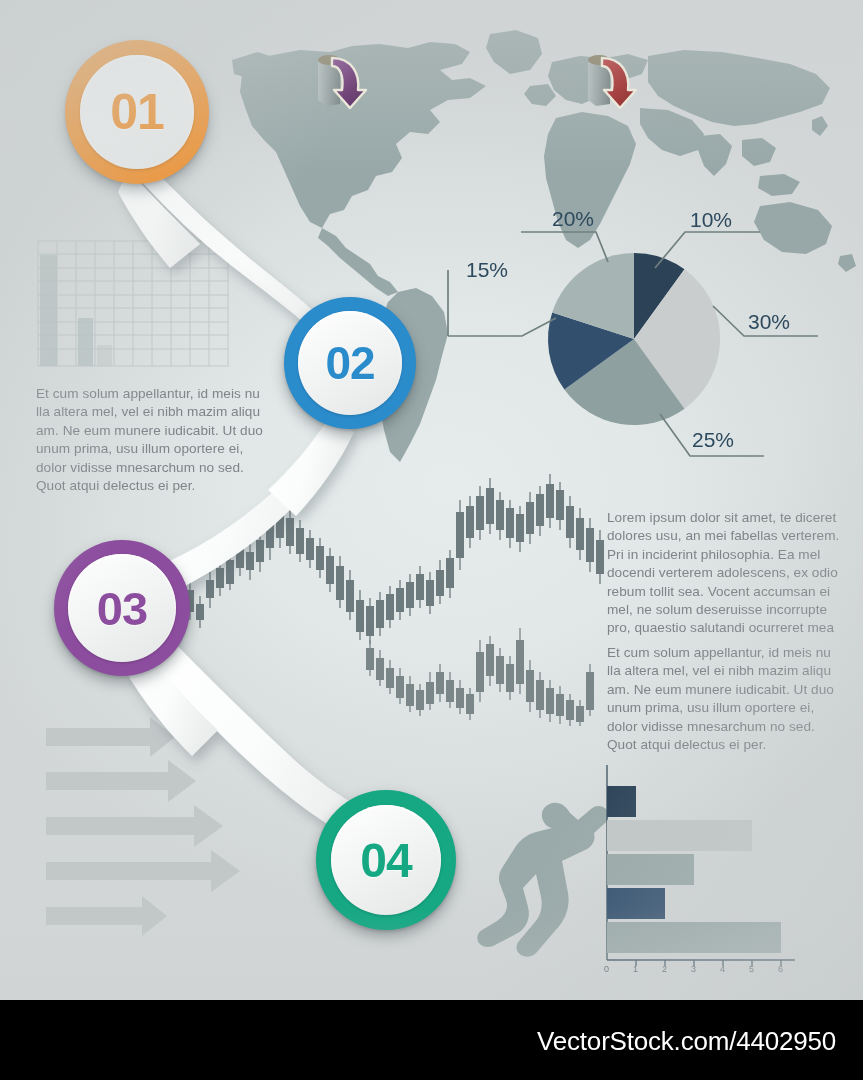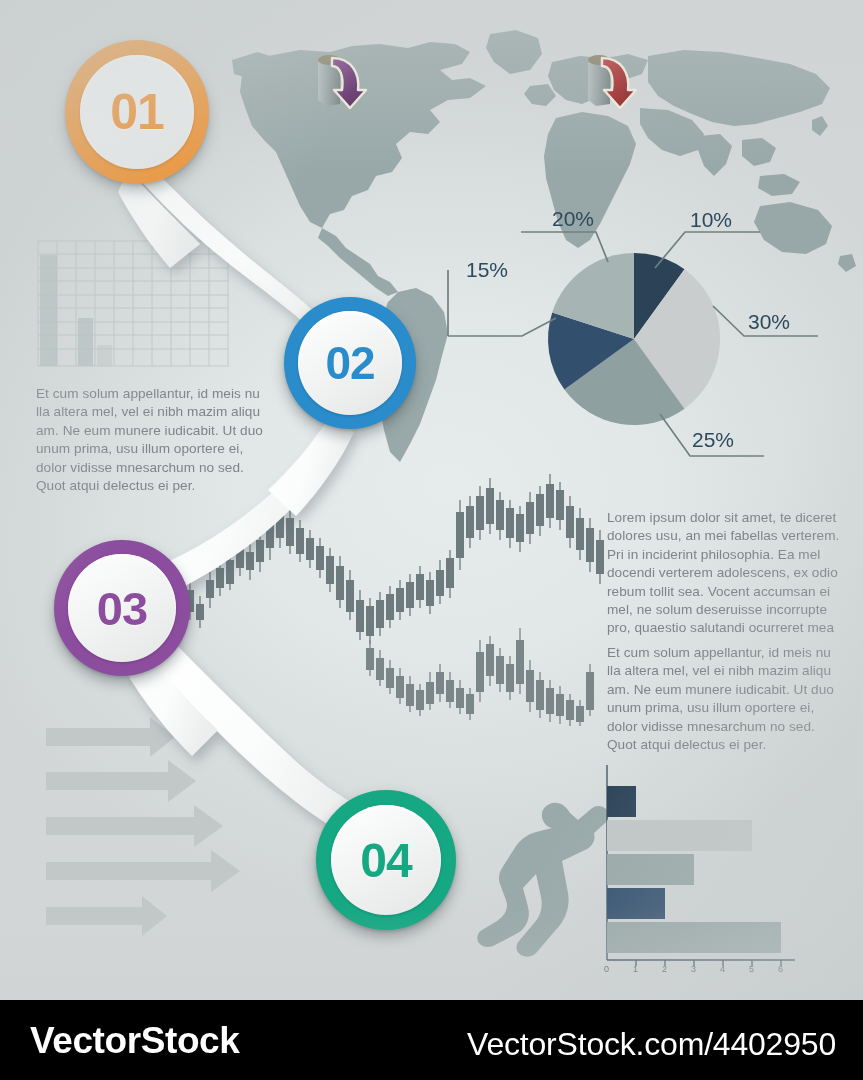--- a/index.html
+++ b/index.html
@@ -67,21 +67,21 @@
     position:absolute; left:0; top:1000px; width:863px; height:80px; background:#000;
   }
   #wm .brand{
     position:absolute; left:30px; top:20px;
     font-family:"Liberation Sans Narrow","Liberation Sans",sans-serif;
     font-size:37px; font-weight:700; color:#fff; letter-spacing:-.4px;
   }
   #wm .url{
     position:absolute; right:27px; top:26px;
     font-family:"Liberation Sans Narrow","Liberation Sans",sans-serif;
-    font-size:32px; color:#fff; letter-spacing:-.2px;
+    font-size:26px; color:#fff; letter-spacing:-.2px;
   }
 </style>
 </head>
 <body>
 
 <div id="stage">
 
   <div class="bg-base"></div>
 
   <svg class="layer" viewBox="0 0 863 1000">
@@ -473,15 +473,14 @@
   <div class="marker" style="left:316px; top:790px; width:140px; height:140px;">
     <div class="ring" style="background:#16a883;"></div>
     <div class="ring-in" style="left:15px; top:15px; right:15px; bottom:15px;"></div>
     <div class="num" style="color:#16a883; font-size:48px;">04</div>
   </div>
 
   <div class="bg-vig"></div>
 </div>
 
 <div id="wm">
-  <div class="brand">VectorStock</div>
   <div class="url">VectorStock.com/4402950</div>
 </div>
 
 </body></html>

